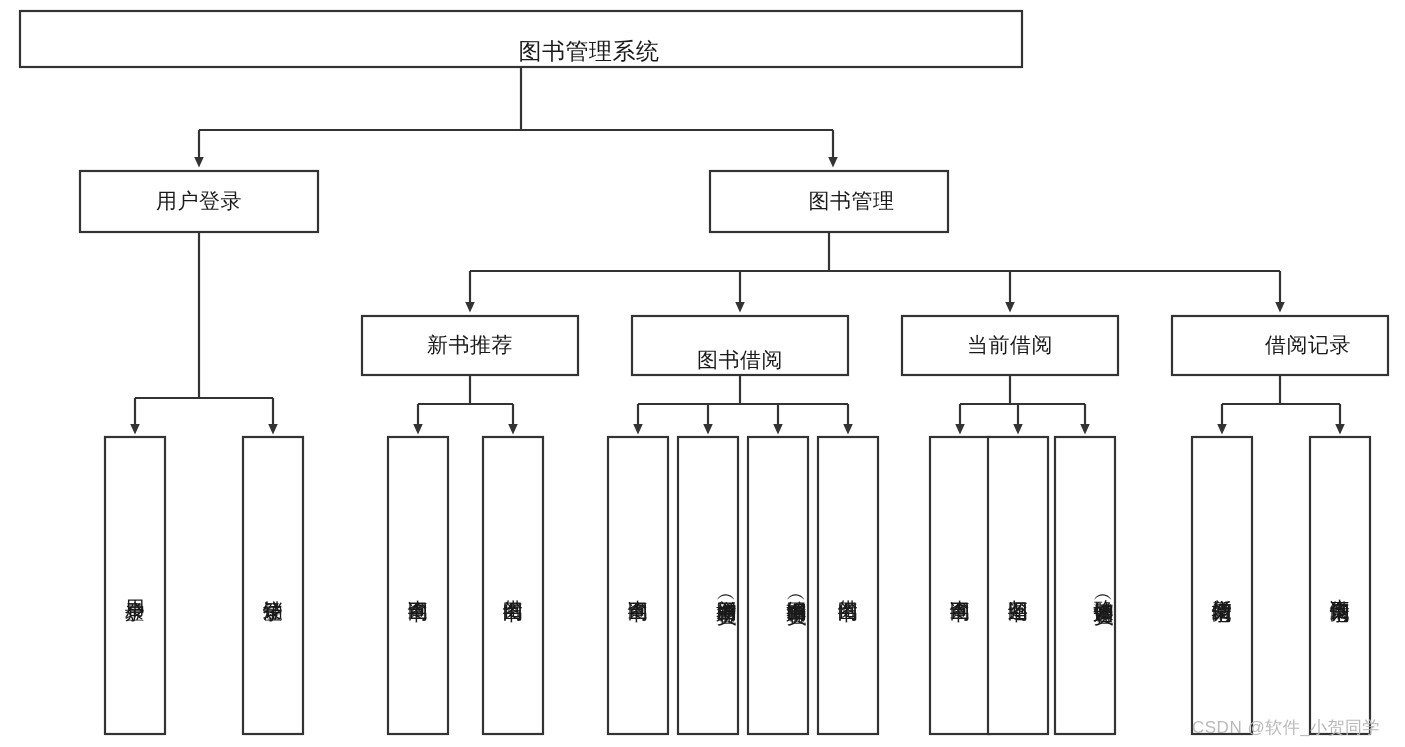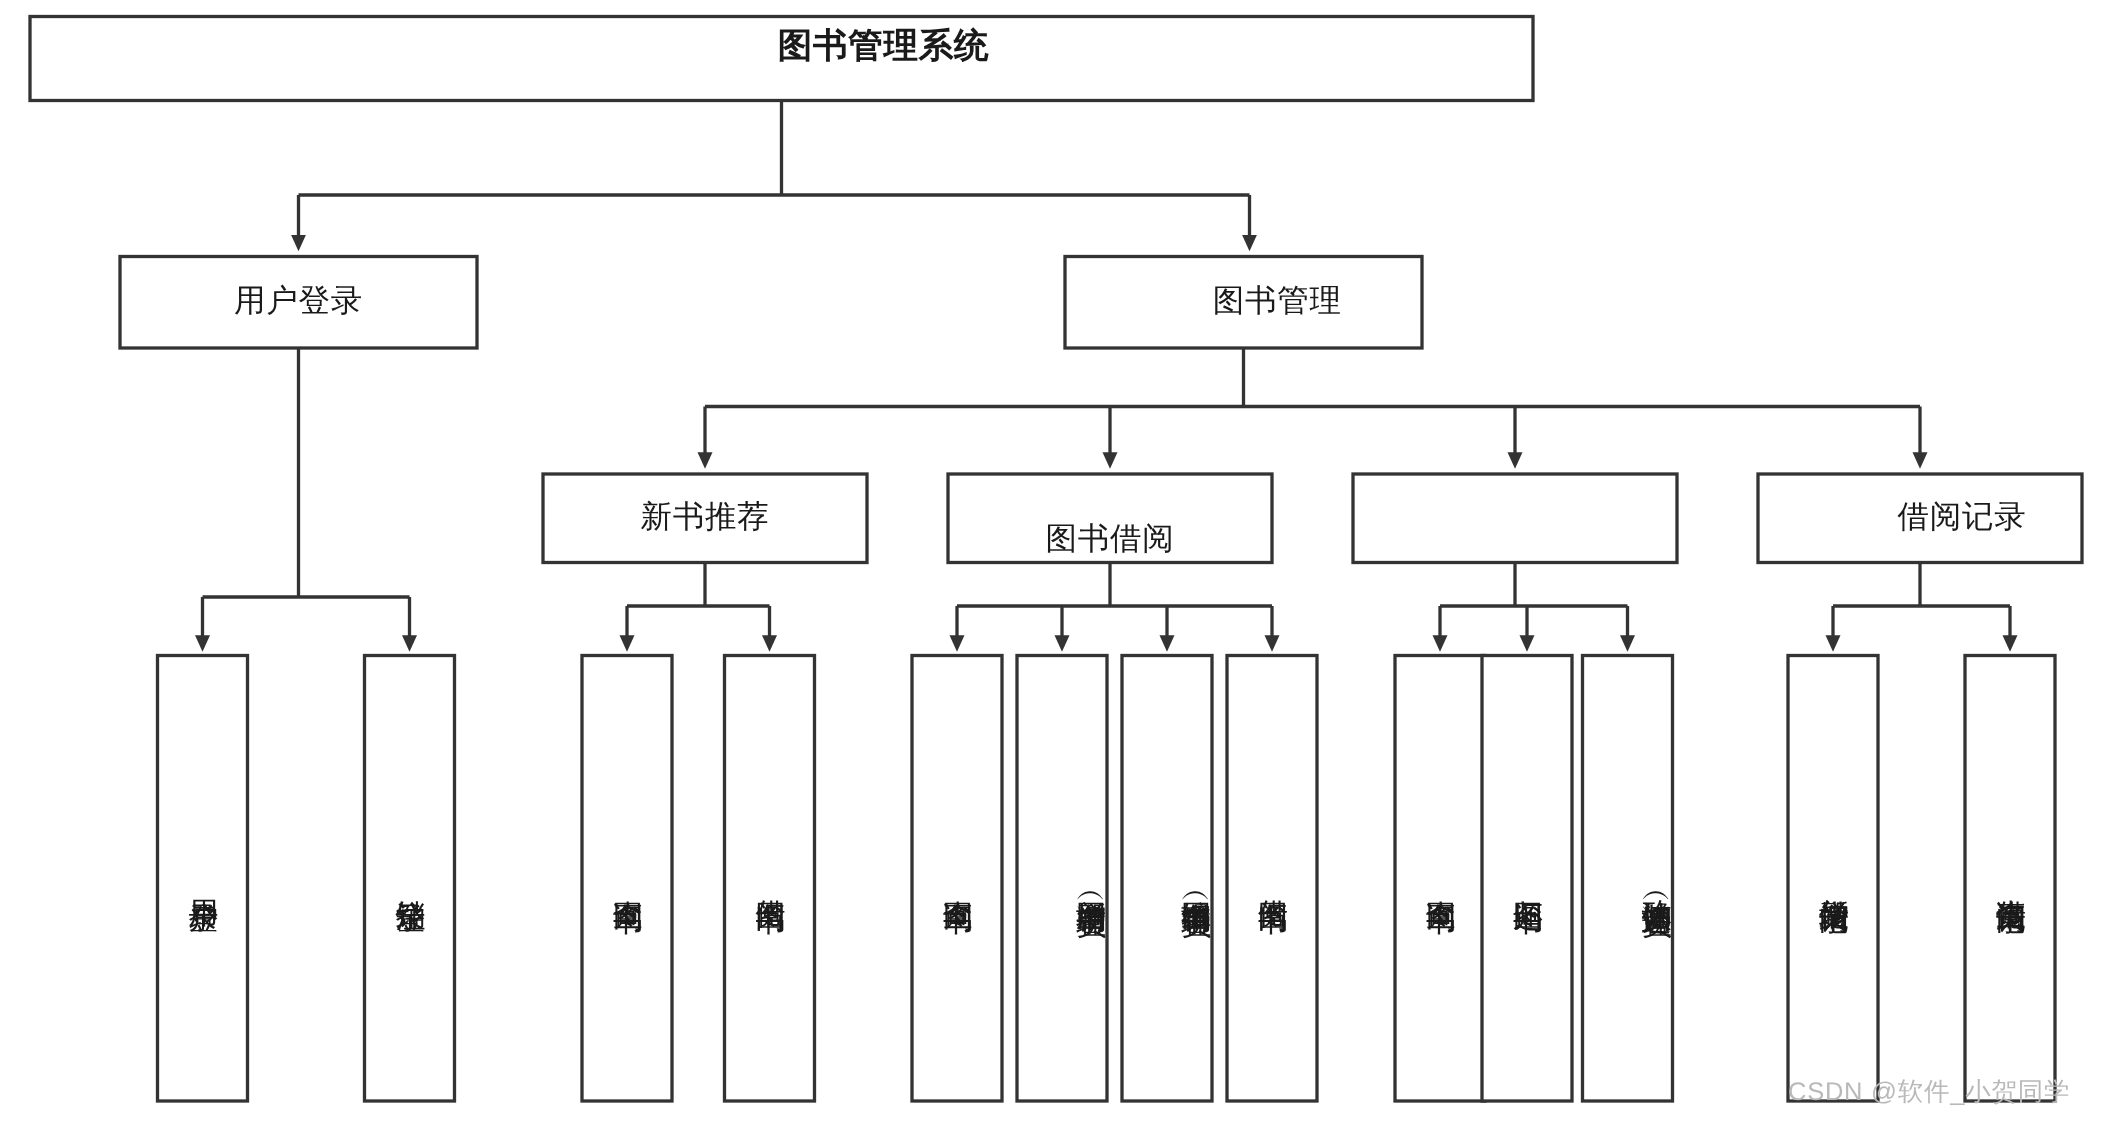--- a/index.html
+++ b/index.html
@@ -167,27 +167,28 @@
     <rect class="node-box" x="818" y="437" width="60" height="297"></rect>
 
     <rect class="node-box" x="930" y="437" width="60" height="297"></rect>
     <rect class="node-box" x="988" y="437" width="60" height="297"></rect>
     <rect class="node-box" x="1055" y="437" width="60" height="297"></rect>
 
     <rect class="node-box" x="1192" y="437" width="60" height="297"></rect>
     <rect class="node-box" x="1310" y="437" width="60" height="297"></rect>
   </svg>
 
-  <div class="node-label-h" style="left:20px; top:2px; width:1138px; height:56px; font-size:23px;font-weight:bold;">图书管理系统</div>
+  <div class="node-label-h" style="left:20px; top:23px; width:1138px; height:56px; font-size:23px;">图书管理系统</div>
 
   <div class="node-label-h" style="left:80px; top:171px; width:238px; height:61px;">用户登录</div>
   <div class="node-label-h" style="left:710px; top:171px; width:283px; height:61px;">图书管理</div>
 
   <div class="node-label-h" style="left:362px; top:316px; width:216px; height:59px;">新书推荐</div>
   <div class="node-label-h" style="left:632px; top:316px; width:216px; height:59px;margin-top:15px;">图书借阅</div>
+  <div class="node-label-h" style="left:902px; top:316px; width:216px; height:59px;">当前借阅</div>
   <div class="node-label-h" style="left:1200px; top:316px; width:216px; height:59px;">借阅记录</div>
 
   <div class="node-label-v centered" style="left:105px; top:437px; width:60px; height:297px;">用户登录</div>
   <div class="node-label-v centered" style="left:243px; top:437px; width:60px; height:297px;">注销登录</div>
 
   <div class="node-label-v centered" style="left:388px; top:437px; width:60px; height:297px;">查询图书</div>
   <div class="node-label-v centered" style="left:483px; top:437px; width:60px; height:297px;">借阅图书</div>
 
   <div class="node-label-v centered" style="left:608px; top:437px; width:60px; height:297px;">查询图书</div>
   <div class="node-label-v" style="left:678px; top:442px; width:60px; height:292px;">新增图书（管理员）</div>

